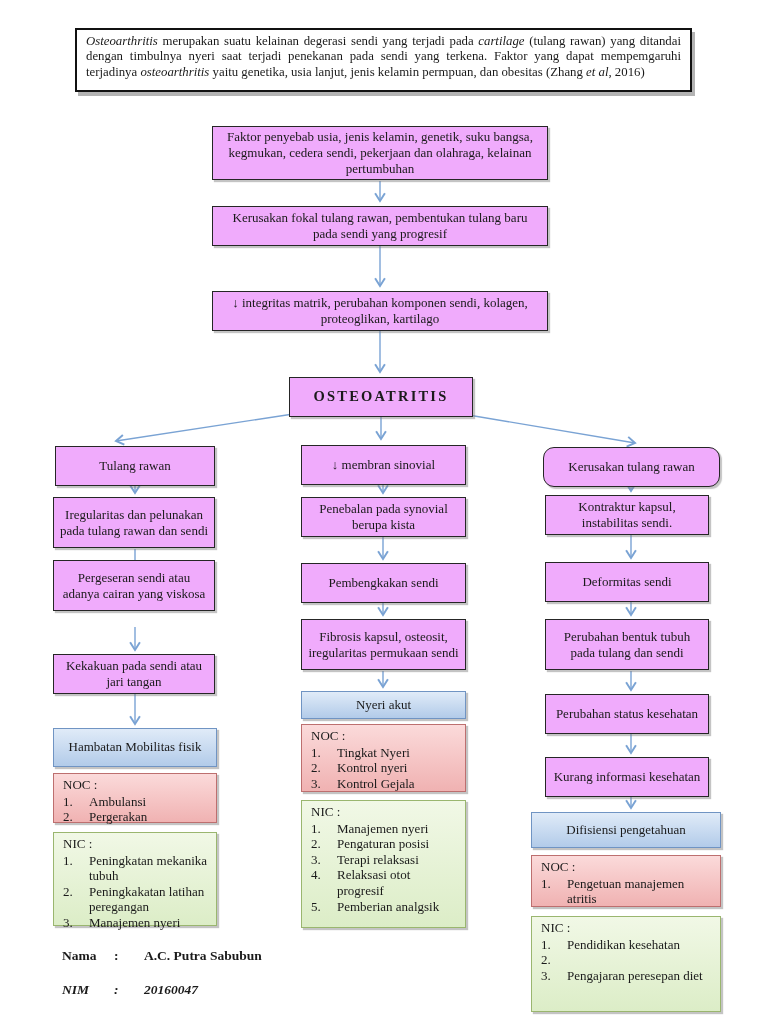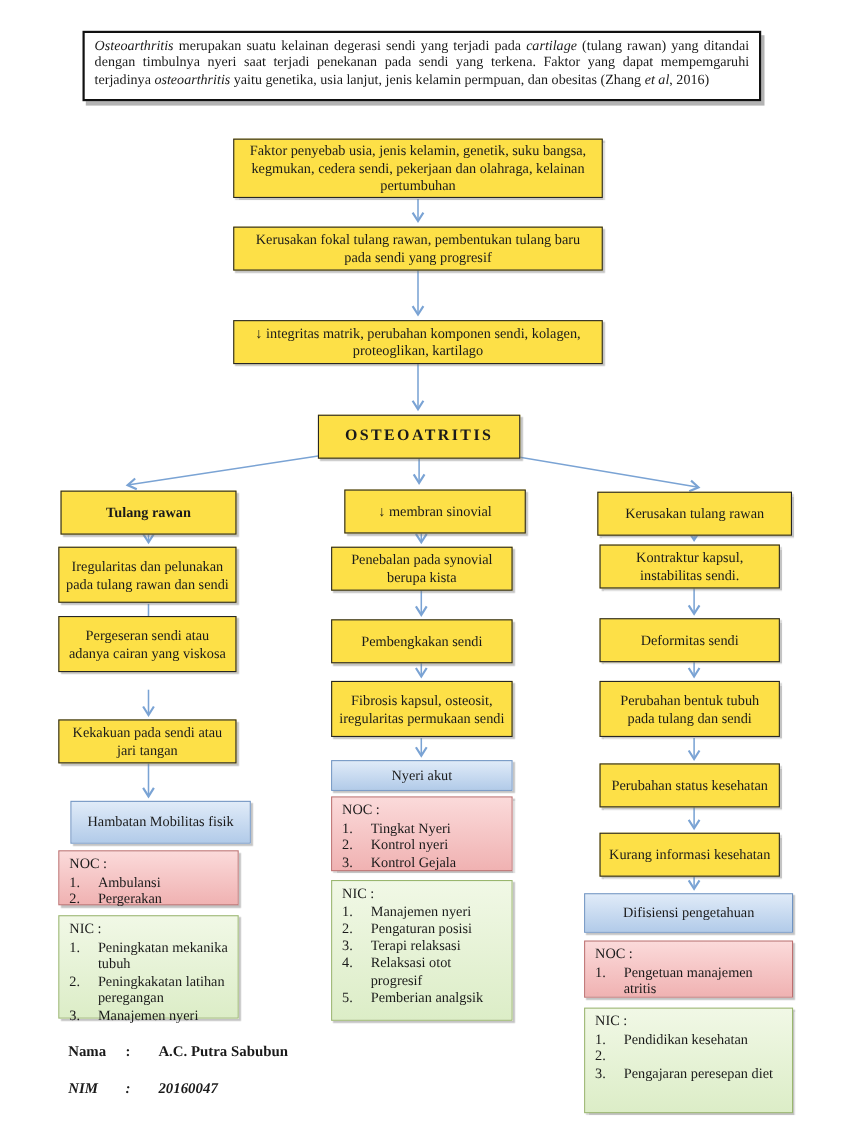--- a/index.html
+++ b/index.html
@@ -11,21 +11,21 @@
   .abs{position:absolute;box-sizing:border-box;}
   
   .intro{
     border:2px solid #111;background:#fff;
     padding:4px 9px 4px 9px;font-size:12.8px;line-height:1.2;
     text-align:justify;box-shadow:3px 4px 0 #b3b3b3;
   }
   .it{font-style:italic;}
   
   .wbox{
-    background:#fde047;border:1.6px solid #262626;
+    background:#f0abfc;border:1.6px solid #262626;
     display:flex;align-items:center;justify-content:center;
     text-align:center;font-size:13px;line-height:1.22;
     padding:19px 6px;box-shadow:2px 2px 1px rgba(125,125,125,.45);
   }
   .diag-main{font-weight:bold;letter-spacing:2.2px;font-size:14.5px;}
   
   .bluebox{
     background:linear-gradient(#e0ebf8,#b2cbe9);border:1.6px solid #7094c3;
     display:flex;align-items:center;justify-content:center;text-align:center;
     font-size:13px;line-height:1.25;box-shadow:2px 2px 1px rgba(125,125,125,.45);
@@ -82,25 +82,25 @@
 
 <div class="abs intro" style="left:75px;top:28px;width:617px;height:64px;">
   <span class="it">Osteoarthritis</span><span> merupakan suatu kelainan degerasi sendi yang terjadi pada </span><span class="it">cartilage</span><span> (tulang rawan) yang ditandai dengan timbulnya nyeri saat terjadi penekanan pada sendi yang terkena. Faktor yang dapat mempemgaruhi terjadinya </span><span class="it">osteoarthritis</span><span> yaitu genetika, usia lanjut, jenis kelamin permpuan, dan obesitas (Zhang </span><span class="it">et al</span><span>, 2016)</span>
 </div>
 
 <div class="abs wbox" style="left:212px;top:126px;width:336px;height:54px;">Faktor penyebab usia, jenis kelamin, genetik, suku bangsa, kegmukan, cedera sendi, pekerjaan dan olahraga, kelainan pertumbuhan</div>
 <div class="abs wbox" style="left:212px;top:206px;width:336px;height:38px;">Kerusakan fokal tulang rawan, pembentukan tulang baru pada sendi yang progresif</div>
 <div class="abs wbox" style="left:212px;top:291px;width:336px;height:39px;">↓ integritas matrik, perubahan komponen sendi, kolagen, proteoglikan, kartilago</div>
 <div class="abs wbox diag-main" style="left:289px;top:377px;width:184px;height:27px;">OSTEOATRITIS</div>
 
-<div class="abs wbox" style="left:55px;top:446px;width:160px;height:23px;font-weight:bold;">Tulang rawan</div>
+<div class="abs wbox" style="left:55px;top:446px;width:160px;height:23px;">Tulang rawan</div>
 <div class="abs wbox" style="left:53px;top:497px;width:162px;height:51px;">Iregularitas dan pelunakan pada tulang rawan dan sendi</div>
 <div class="abs wbox" style="left:53px;top:560px;width:162px;height:51px;">Pergeseran sendi atau adanya cairan yang viskosa</div>
 <div class="abs wbox" style="left:53px;top:654px;width:162px;height:39px;">Kekakuan pada sendi atau jari tangan</div>
-<div class="abs bluebox" style="left:64px;top:728px;width:164px;height:39px;">Hambatan Mobilitas fisik</div>
+<div class="abs bluebox" style="left:53px;top:728px;width:164px;height:39px;">Hambatan Mobilitas fisik</div>
 
 <div class="abs cbox pink" style="left:53px;top:773px;width:164px;height:50px;">
   <div class="ltitle">NOC :</div>
   <div class="li">
       <span class="num">1.</span>
       <span class="txt">Ambulansi</span>
     </div>
   <div class="li">
       <span class="num">2.</span>
       <span class="txt">Pergerakan</span>
@@ -116,21 +116,21 @@
   <div class="li">
       <span class="num">2.</span>
       <span class="txt">Peningkakatan latihan peregangan</span>
     </div>
   <div class="li">
       <span class="num">3.</span>
       <span class="txt">Manajemen nyeri</span>
     </div>
 </div>
 
-<div class="abs wbox" style="left:301px;top:445px;width:165px;height:24px;margin-left:12px;">↓ membran sinovial</div>
+<div class="abs wbox" style="left:301px;top:445px;width:165px;height:24px;">↓ membran sinovial</div>
 <div class="abs wbox" style="left:301px;top:497px;width:165px;height:38px;">Penebalan pada synovial berupa kista</div>
 <div class="abs wbox" style="left:301px;top:563px;width:165px;height:26px;">Pembengkakan sendi</div>
 <div class="abs wbox" style="left:301px;top:619px;width:165px;height:51px;">Fibrosis kapsul, osteosit, iregularitas permukaan sendi</div>
 <div class="abs bluebox" style="left:301px;top:691px;width:165px;height:28px;">Nyeri akut</div>
 
 <div class="abs cbox pink" style="left:301px;top:724px;width:165px;height:68px;">
   <div class="ltitle">NOC :</div>
   <div class="li">
       <span class="num">1.</span>
       <span class="txt">Tingkat Nyeri</span>
@@ -162,21 +162,21 @@
   <div class="li">
       <span class="num">4.</span>
       <span class="txt">Relaksasi otot progresif</span>
     </div>
   <div class="li">
       <span class="num">5.</span>
       <span class="txt">Pemberian analgsik</span>
     </div>
 </div>
 
-<div class="abs wbox" style="left:543px;top:447px;width:177px;height:23px;">Kerusakan tulang rawan</div>
+<div class="abs wbox" style="left:543px;top:447px;width:177px;height:23px;border-radius:11px;">Kerusakan tulang rawan</div>
 <div class="abs wbox" style="left:545px;top:495px;width:164px;height:38px;">Kontraktur kapsul, instabilitas sendi.</div>
 <div class="abs wbox" style="left:545px;top:562px;width:164px;height:26px;">Deformitas sendi</div>
 <div class="abs wbox" style="left:545px;top:619px;width:164px;height:51px;">Perubahan bentuk tubuh pada tulang dan sendi</div>
 <div class="abs wbox" style="left:545px;top:694px;width:164px;height:38px;">Perubahan status kesehatan</div>
 <div class="abs wbox" style="left:545px;top:757px;width:164px;height:36px;">Kurang informasi kesehatan</div>
 <div class="abs bluebox" style="left:531px;top:812px;width:190px;height:36px;">Difisiensi pengetahuan</div>
 
 <div class="abs cbox pink" style="left:531px;top:855px;width:190px;height:52px;">
   <div class="ltitle">NOC :</div>
   <div class="li">

